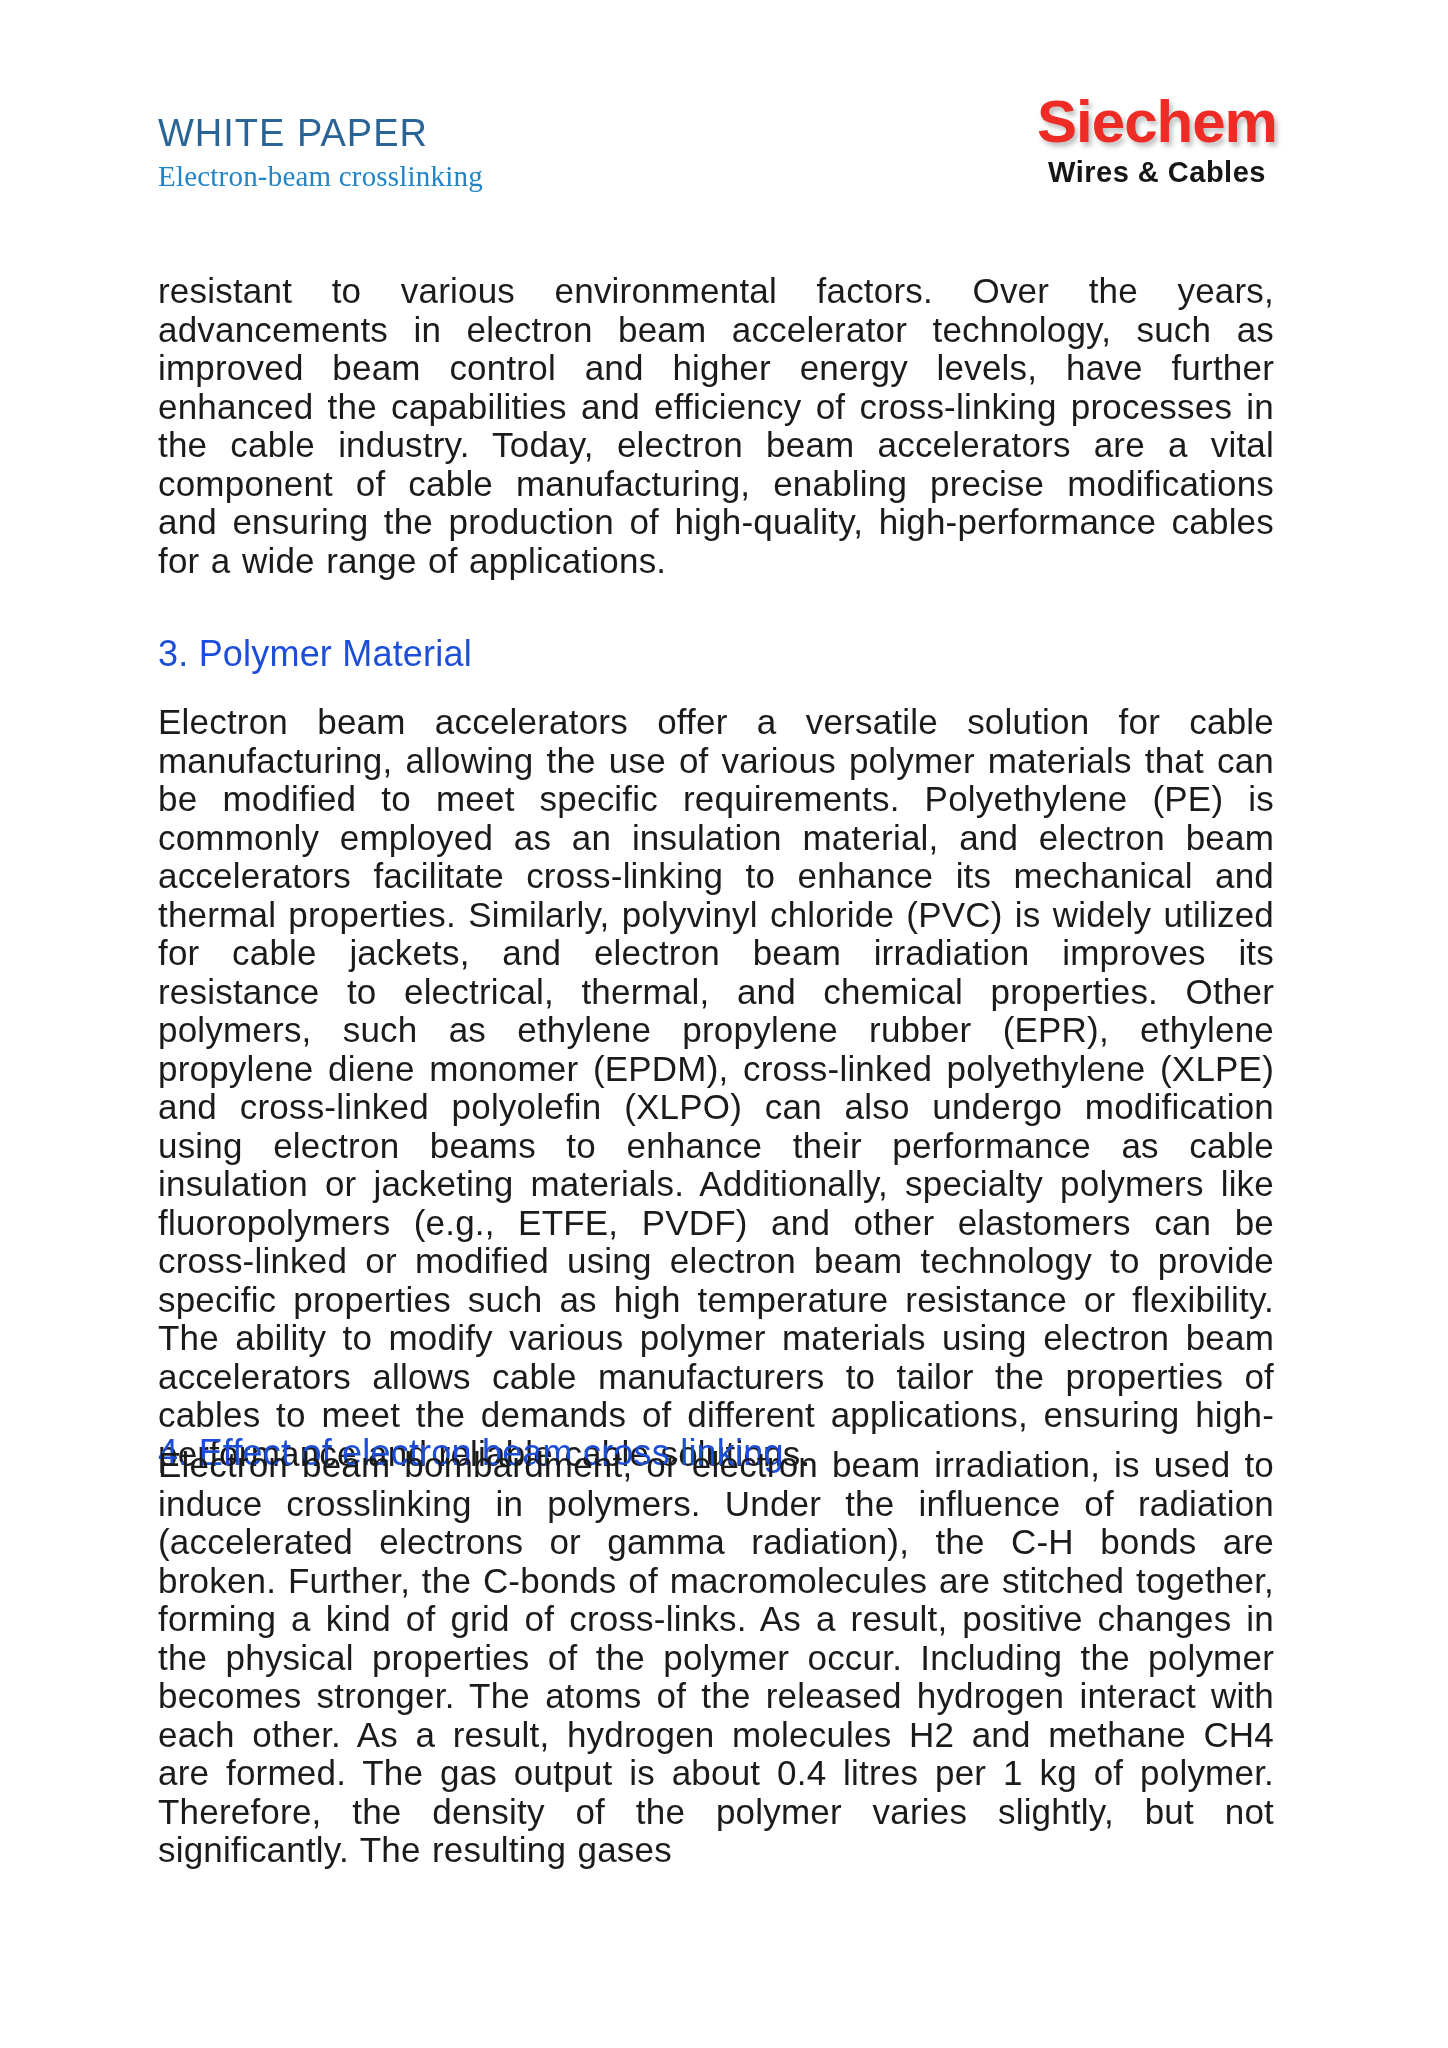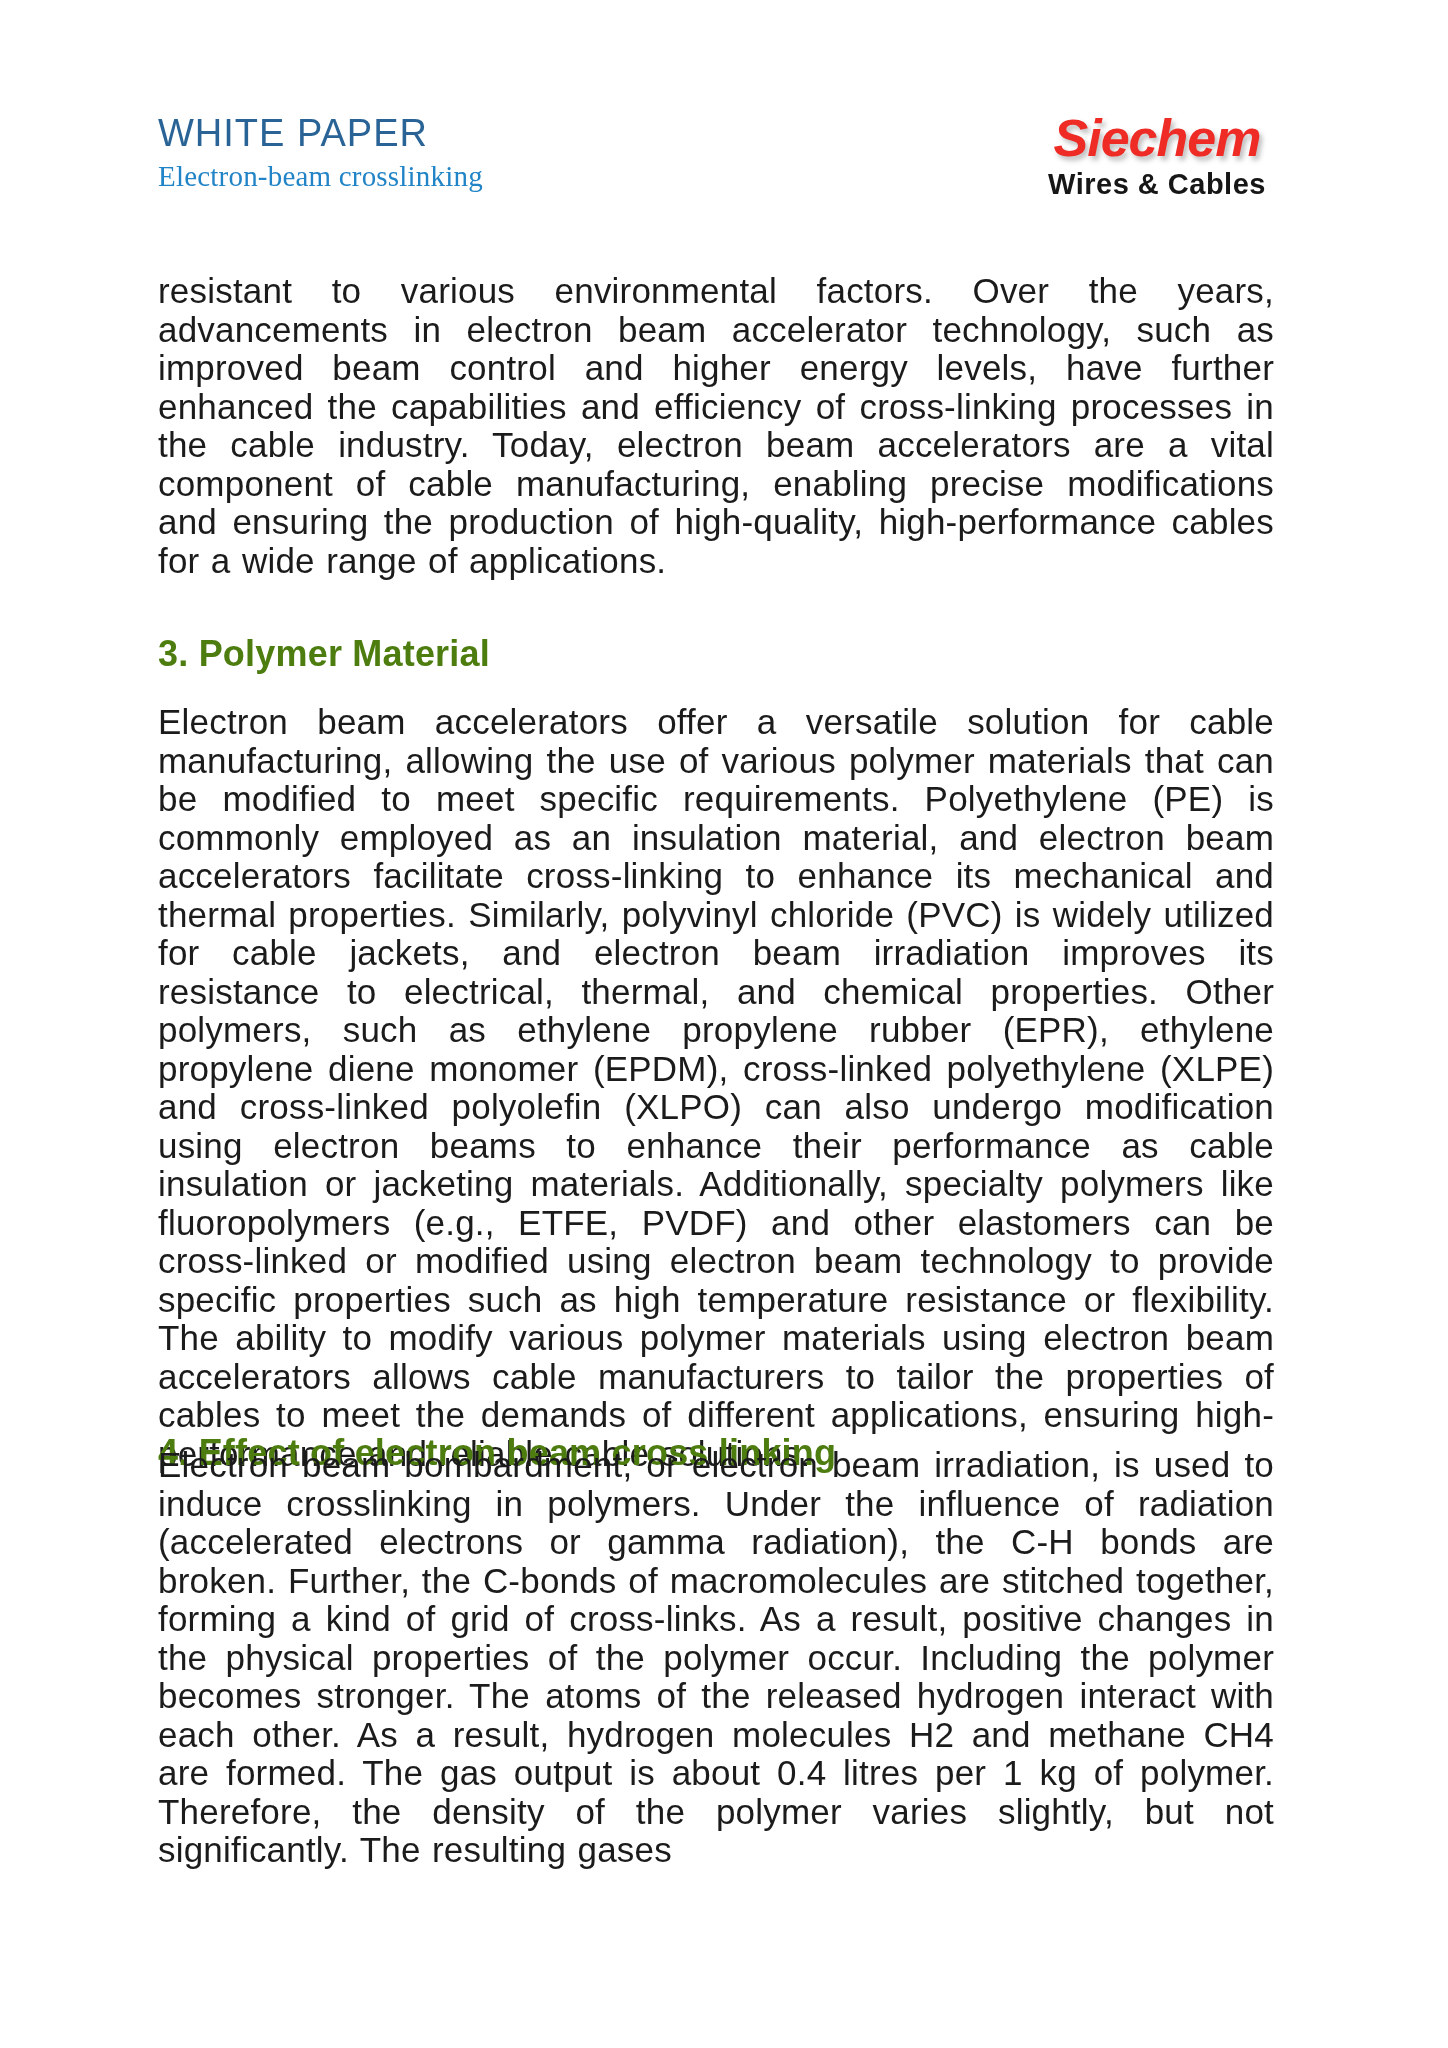--- a/index.html
+++ b/index.html
@@ -33,28 +33,26 @@
     font-family:Liberation Serif, serif;
   }
   .logo{
     position:absolute;
     top:92px;
     left:1002px;
     width:310px;
     text-align:center;
   }
   .logo-brand{
-    font-size:52px;
+    font-size:60px;
     font-weight:bold;
-    font-style:italic;
     color:#ee2b24;
     letter-spacing:-1px;
     text-shadow:3px 4px 5px rgba(110,110,110,0.45);
     line-height:1;
-    margin-top:20px;
   }
   .logo-tagline{
     font-size:29px;
     font-weight:bold;
     color:#161616;
     margin-top:4px;
     letter-spacing:0.5px;
   }
   .body-para{
     position:absolute;
@@ -68,22 +66,22 @@
     word-spacing:1.5px;
     color:#1b1b1b;
   }
   .intro-para{ top:272px; }
   .section-heading{
     position:absolute;
     left:158px;
     width:1116px;
     margin:0;
     font-size:36px;
-    font-weight:bold;
-    color:#4d7c0f;
+    font-weight:normal;
+    color:#1d4ed8;
     letter-spacing:0.2px;
   }
   .heading-3{ top:633px; }
   .para-3{ top:703px; }
   .heading-4{ top:1432px; }
   .para-4{ top:1446px; }
 </style>
 </head>
 <body>
 

